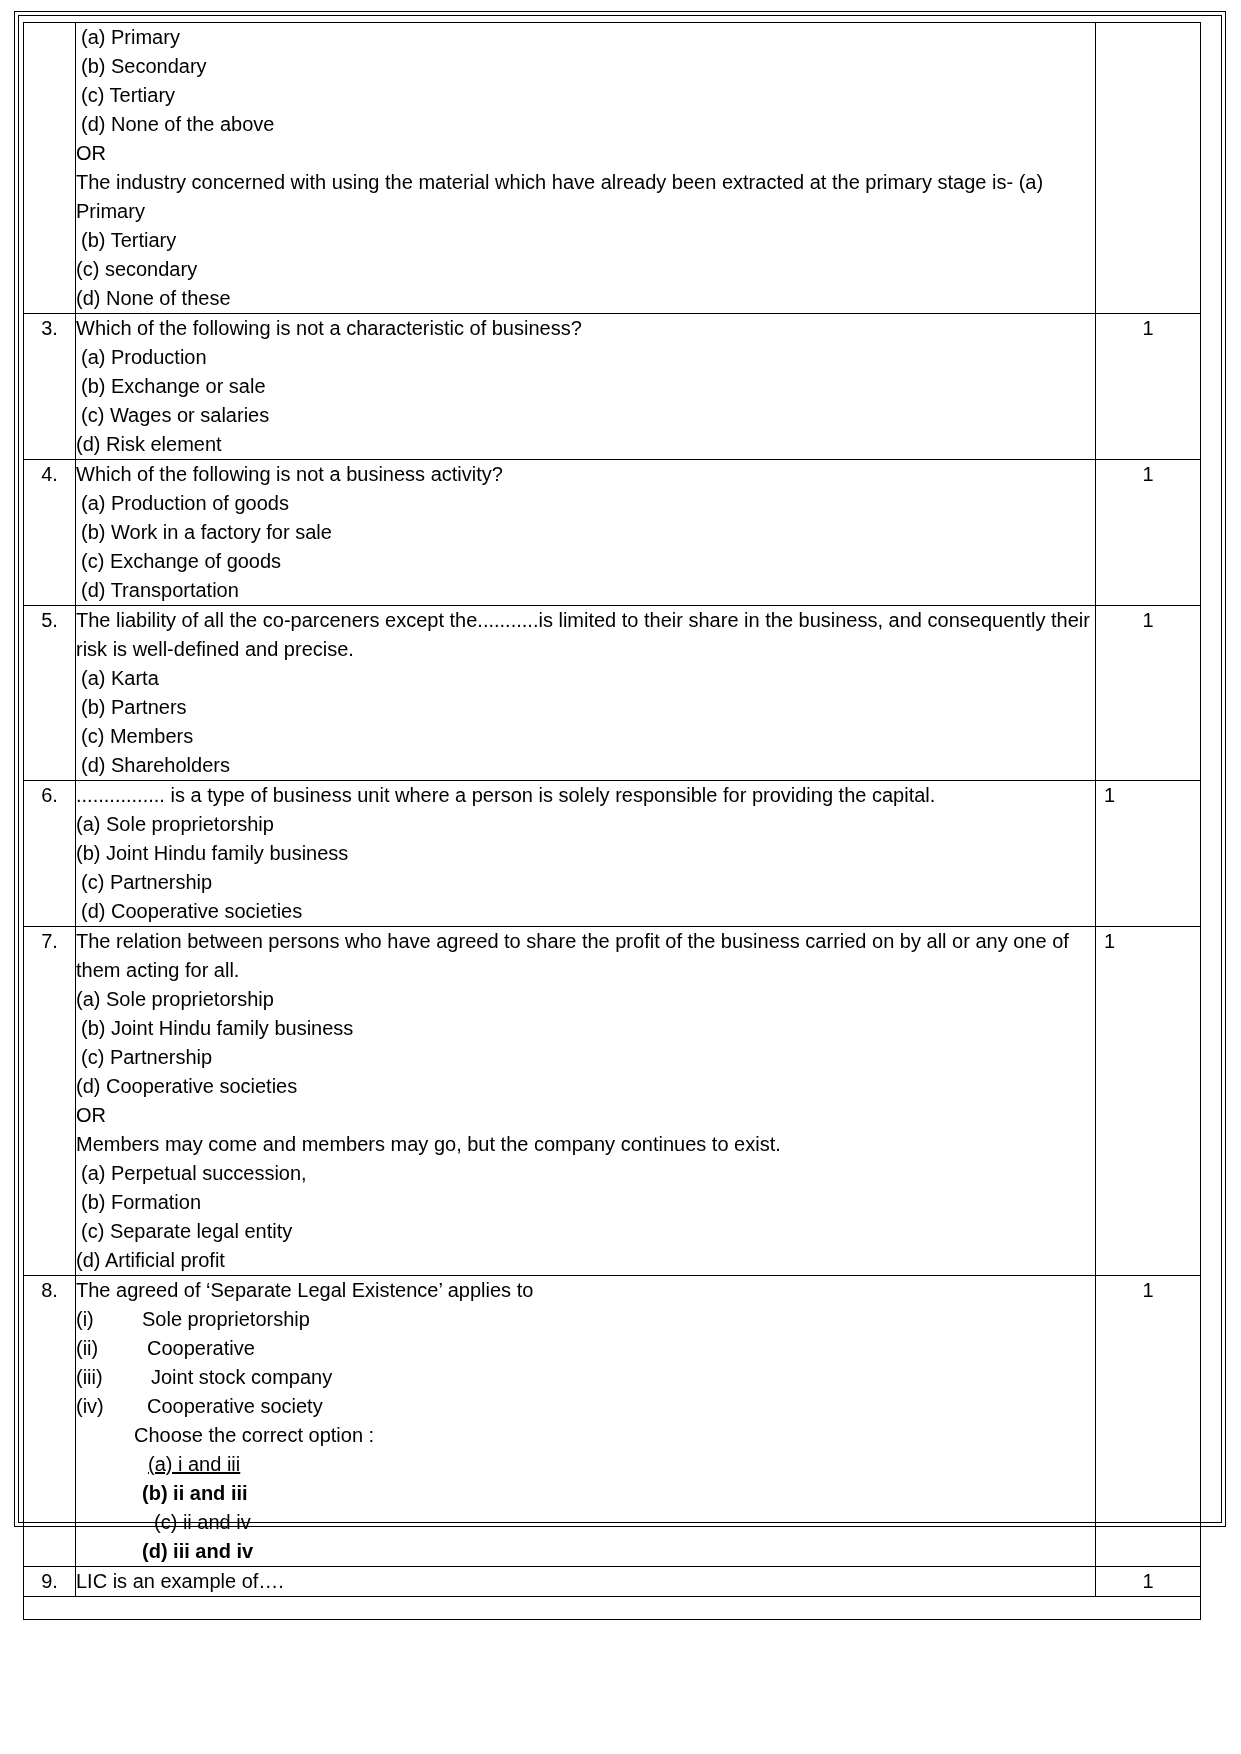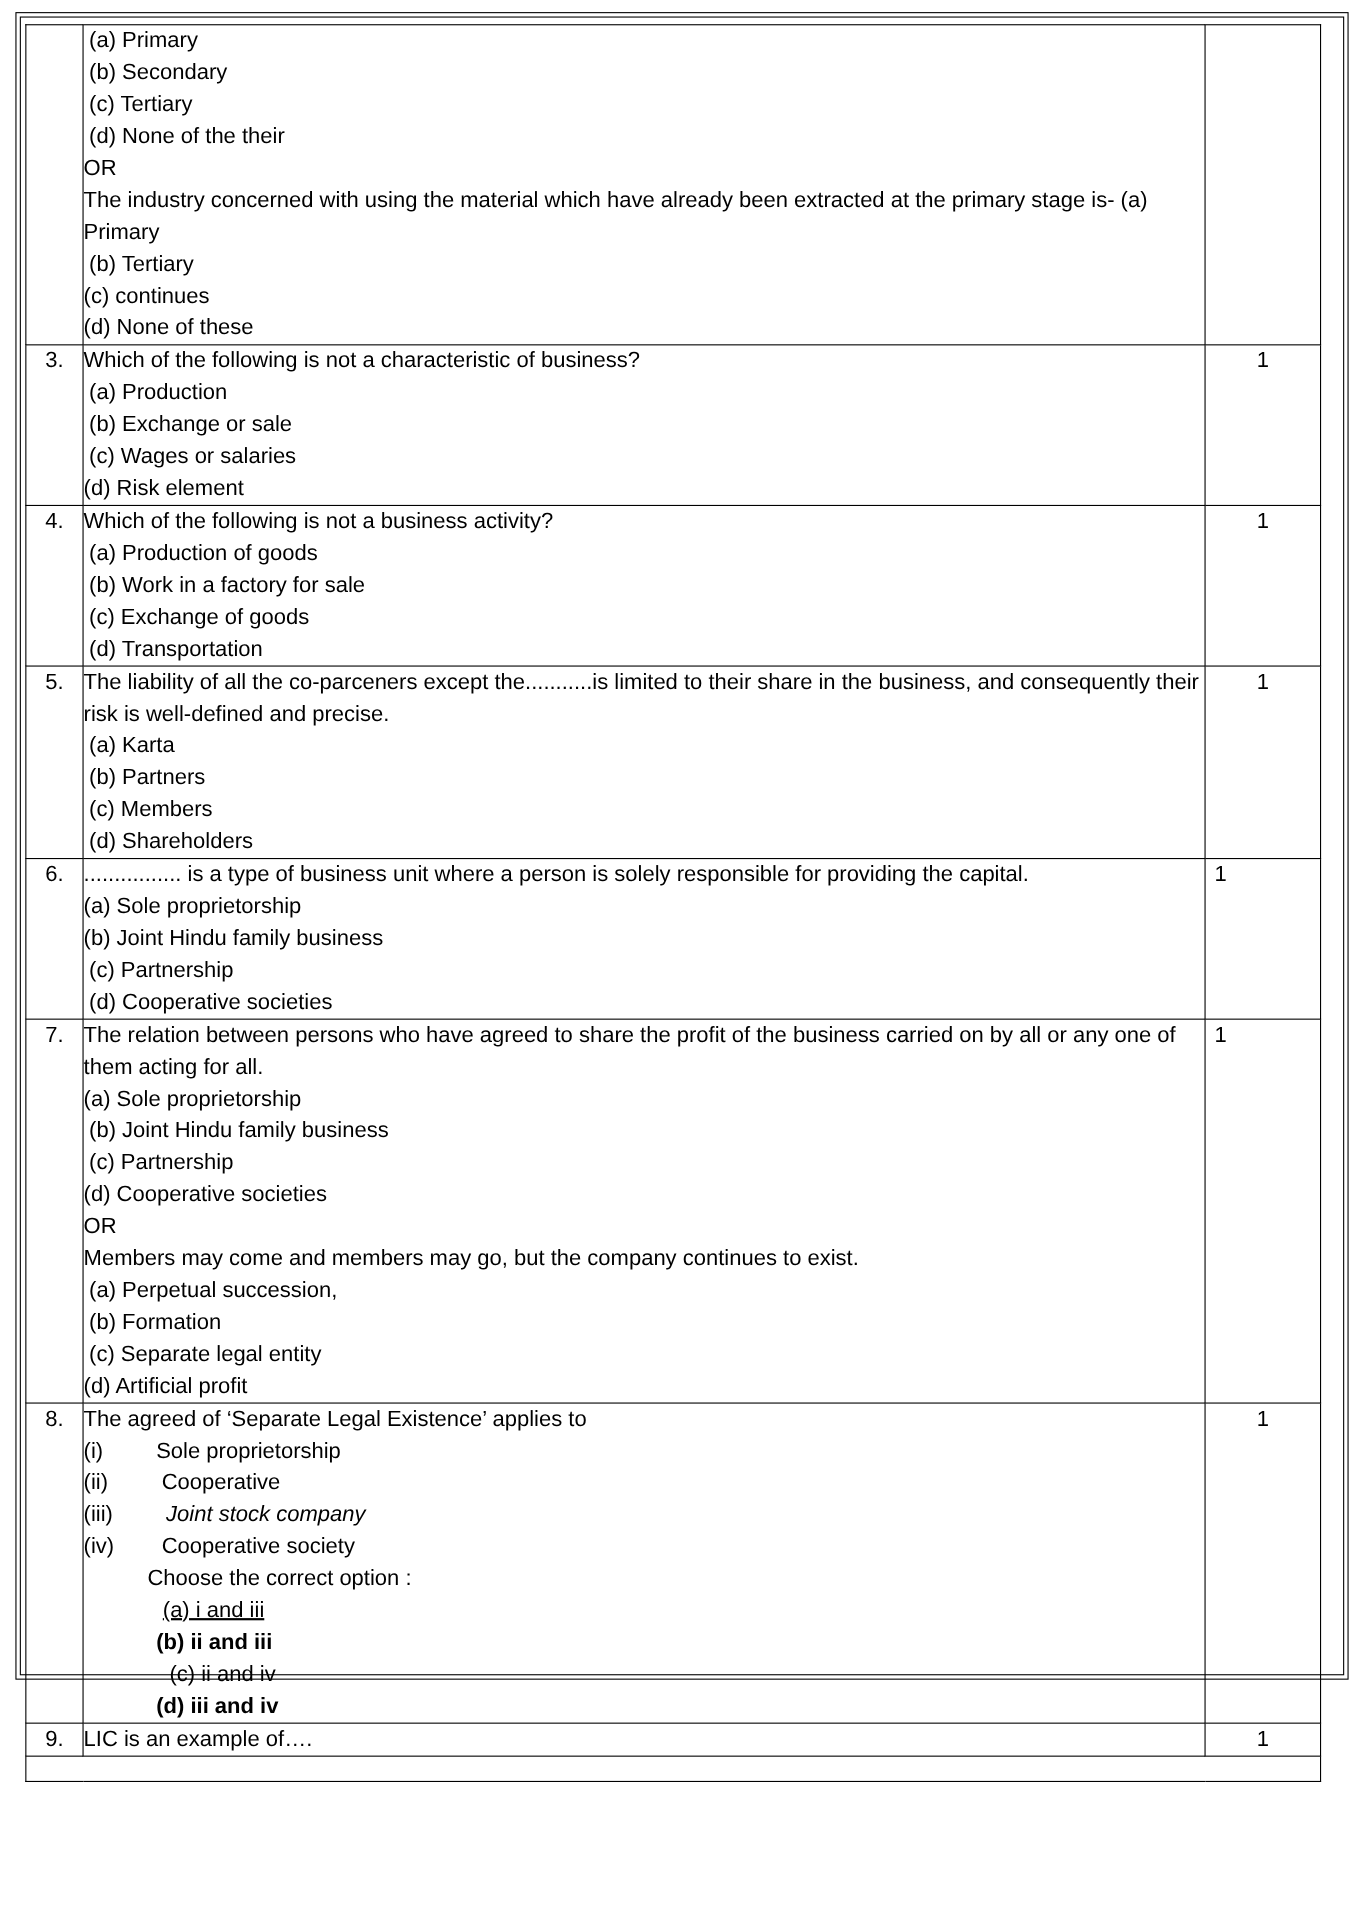--- a/index.html
+++ b/index.html
@@ -74,21 +74,21 @@
   }
 
   .line {
     white-space: pre-wrap;
     margin: 0;
   }
 
   
   .i0  { padding-left: 0; }
   .i1  { padding-left: 5px; }
-  .i2  { padding-left: 9px; font-style: italic; }
+  .i2  { padding-left: 9px; }
   .i3  { padding-left: 58px; }
   .i4  { padding-left: 66px; font-weight: bold; }
   .i5  { padding-left: 72px; text-decoration: underline; }
   .i6  { padding-left: 78px; }
 
   .roman-row {
     display: flex;
   }
   .roman-lbl {
     width: 66px;
@@ -110,25 +110,25 @@
     <col class="c-body">
     <col class="c-marks">
   </colgroup>
   <tbody id="qtable-body">
       <tr>
         <td class="num-cell"></td>
         <td class="body-cell">
           <div class="line i1">(a) Primary</div>
           <div class="line i1">(b) Secondary</div>
           <div class="line i1">(c) Tertiary</div>
-          <div class="line i1">(d) None of the their</div>
+          <div class="line i1">(d) None of the above</div>
           <div class="line i0">OR</div>
           <div class="line i0">The industry concerned with using the material which have already been extracted at the primary stage is- (a) Primary</div>
           <div class="line i1">(b) Tertiary</div>
-          <div class="line i0">(c) continues</div>
+          <div class="line i0">(c) secondary</div>
           <div class="line i0">(d) None of these</div>
         </td>
         <td class="marks-cell"></td>
       </tr>
       <tr>
         <td class="num-cell">3.</td>
         <td class="body-cell">
           <div class="line i0">Which of the following is not a characteristic of business?</div>
           <div class="line i1">(a) Production</div>
           <div class="line i1">(b) Exchange or sale</div>

